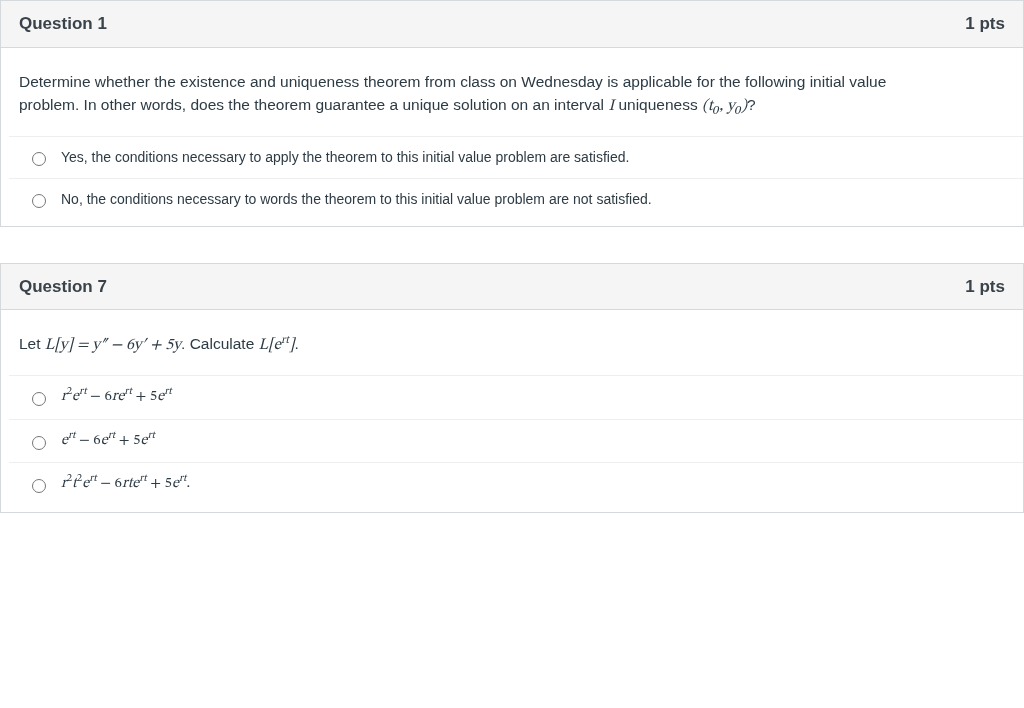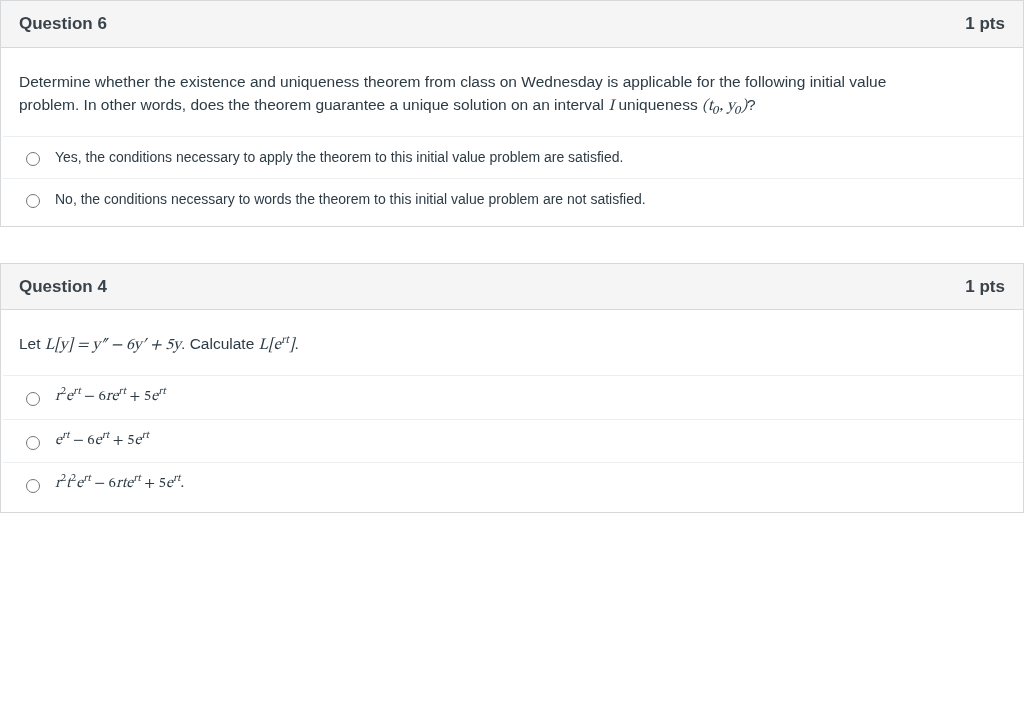--- a/index.html
+++ b/index.html
@@ -36,21 +36,21 @@
     font-family: "STIX Two Math", "Latin Modern Math", "Cambria Math", Georgia, serif;
     font-style: italic;
     font-size: 16px;
   }
   .eq {
     margin-top: 14px;
     font-family: "STIX Two Math", "Latin Modern Math", "Cambria Math", Georgia, serif;
     font-size: 17px;
   }
   .options {
-    padding: 8px 0 6px 2px;
+    padding: 8px 0 6px 8px;
   }
   .option {
     border-top: 1px solid #eceeef;
     padding: 10px 18px;
     display: flex;
     align-items: center;
     gap: 12px;
     font-size: 14px;
     color: #2d3b45;
   }
@@ -66,21 +66,21 @@
     font-family: "STIX Two Math", "Latin Modern Math", "Cambria Math", Georgia, serif;
     font-size: 15px;
   }
   sup { font-size: 0.72em; vertical-align: super; line-height: 0; }
 </style>
 </head>
 <body>
 
 <div class="question">
   <div class="q-header">
-    <span>Question 6</span>
+    <span>Question 1</span>
     <span>1 pts</span>
   </div>
   <div class="q-body">
     <div>
       <span>Determine whether the existence and uniqueness theorem from class on Wednesday is applicable for the following initial value</span><br>
       <span>problem. In other words, does the theorem guarantee a unique solution on an interval </span><span class="math">I</span><span> uniqueness </span><span class="math">(t₀, y₀)</span><span>?</span>
     </div>
   </div>
   <div class="options">
     <label class="option">
@@ -89,21 +89,21 @@
     </label>
     <label class="option">
       <input type="radio" name="q3" style="">
       <span class="opt-text">No, the conditions necessary to words the theorem to this initial value problem are not satisfied.</span>
     </label>
   </div>
 </div>
 
 <div class="question">
   <div class="q-header">
-    <span>Question 4</span>
+    <span>Question 7</span>
     <span>1 pts</span>
   </div>
   <div class="q-body">
     <span>Let </span><span class="math"><span style="font-style:italic">L</span>[<span style="font-style:italic">y</span>] = <span style="font-style:italic">y</span>″ − 6<span style="font-style:italic">y</span>′ + 5<span style="font-style:italic">y</span></span><span>. Calculate </span><span class="math"><span style="font-style:italic">L</span>[<span style="font-style:italic">e</span><sup><span style="font-style:italic">rt</span></sup>]</span><span>.</span>
   </div>
   <div class="options">
     <label class="option">
       <input type="radio" name="q4" style="">
       <span class="opt-text math"><span style="font-style:italic">r</span><sup>2</sup><span style="font-style:italic">e</span><sup><span style="font-style:italic">rt</span></sup> − 6<span style="font-style:italic">r</span><span style="font-style:italic">e</span><sup><span style="font-style:italic">rt</span></sup> + 5<span style="font-style:italic">e</span><sup><span style="font-style:italic">rt</span></sup></span>
     </label>

